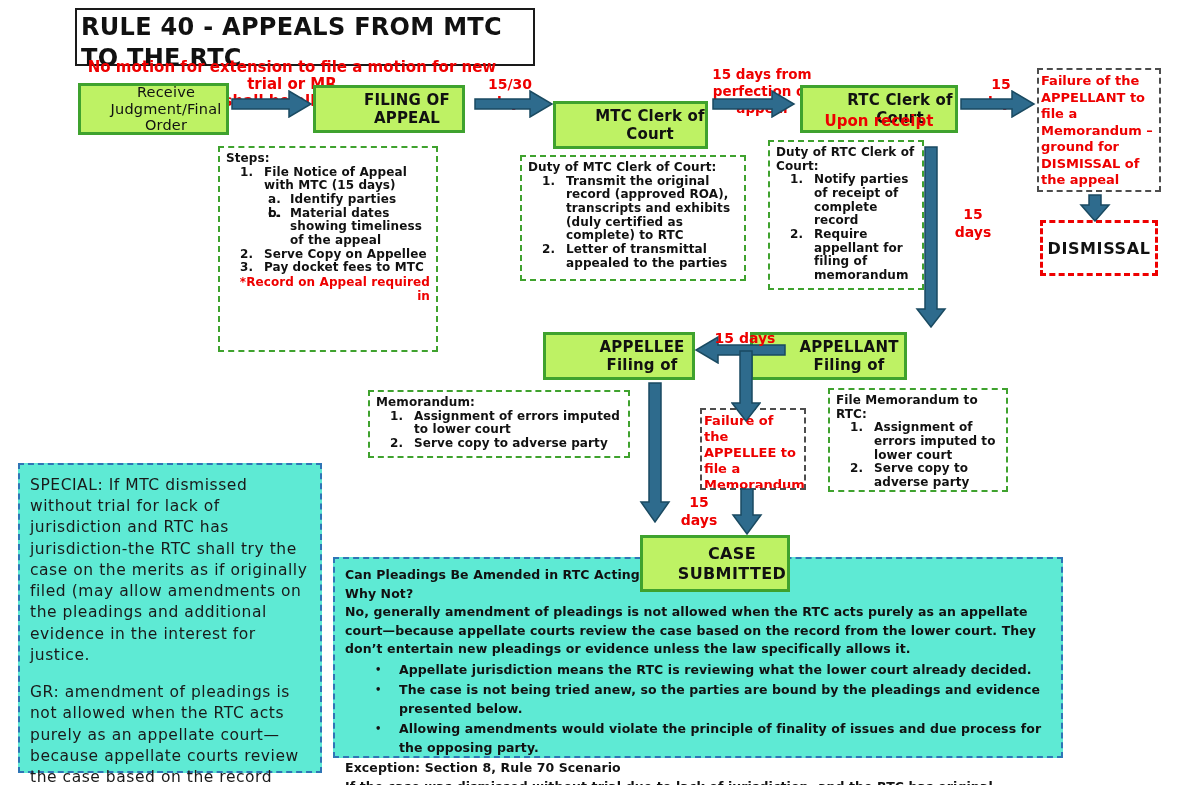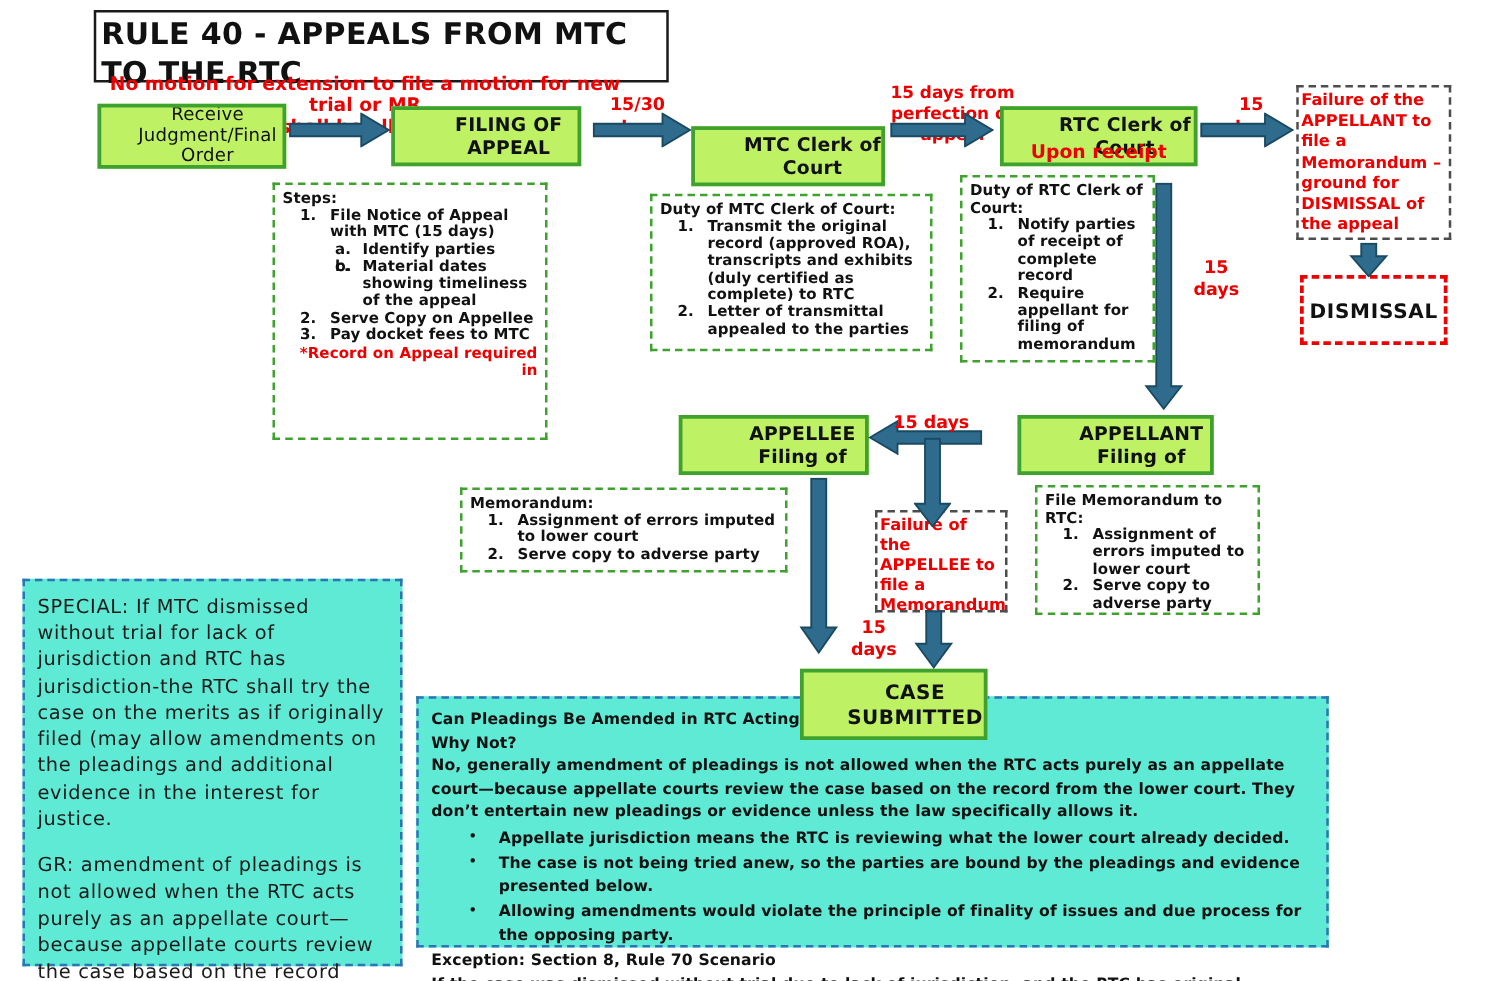--- a/index.html
+++ b/index.html
@@ -161,21 +161,21 @@
   </div>
 
   <div class="abs redlbl" style="left:710px;top:330px;width:70px;font-size:14px;z-index:5;">15 days</div>
   <svg class="abs arrow" style="left:694px;top:336px;" width="92" height="28" viewBox="0 0 92 28">
     <polygon points="91,9 24,9 24,1 2,14 24,27 24,19 91,19"></polygon>
   </svg>
   <svg class="abs arrow" style="left:731px;top:350px;" width="30" height="72" viewBox="0 0 30 72">
     <polygon points="9,1 21,1 21,53 29,53 15,71 1,53 9,53"></polygon>
   </svg>
 
-  <div class="abs flowbox" style="left:814px;top:332px;width:157px;height:48px;">
+  <div class="abs flowbox" style="left:750px;top:332px;width:157px;height:48px;">
     <div class="lbl" style="width:110px;">APPELLANT Filing of</div>
   </div>
 
   <div class="abs dashgreen" style="left:368px;top:390px;width:262px;height:68px;">
     <div class="boxtitle">Memorandum:</div>
     <div>
         <div class="r lvl1"><span class="mk">1.</span><span class="tx">Assignment of errors imputed to lower court</span></div>
         <div class="r lvl1"><span class="mk">2.</span><span class="tx">Serve copy to adverse party</span></div>
       </div>
   </div>

